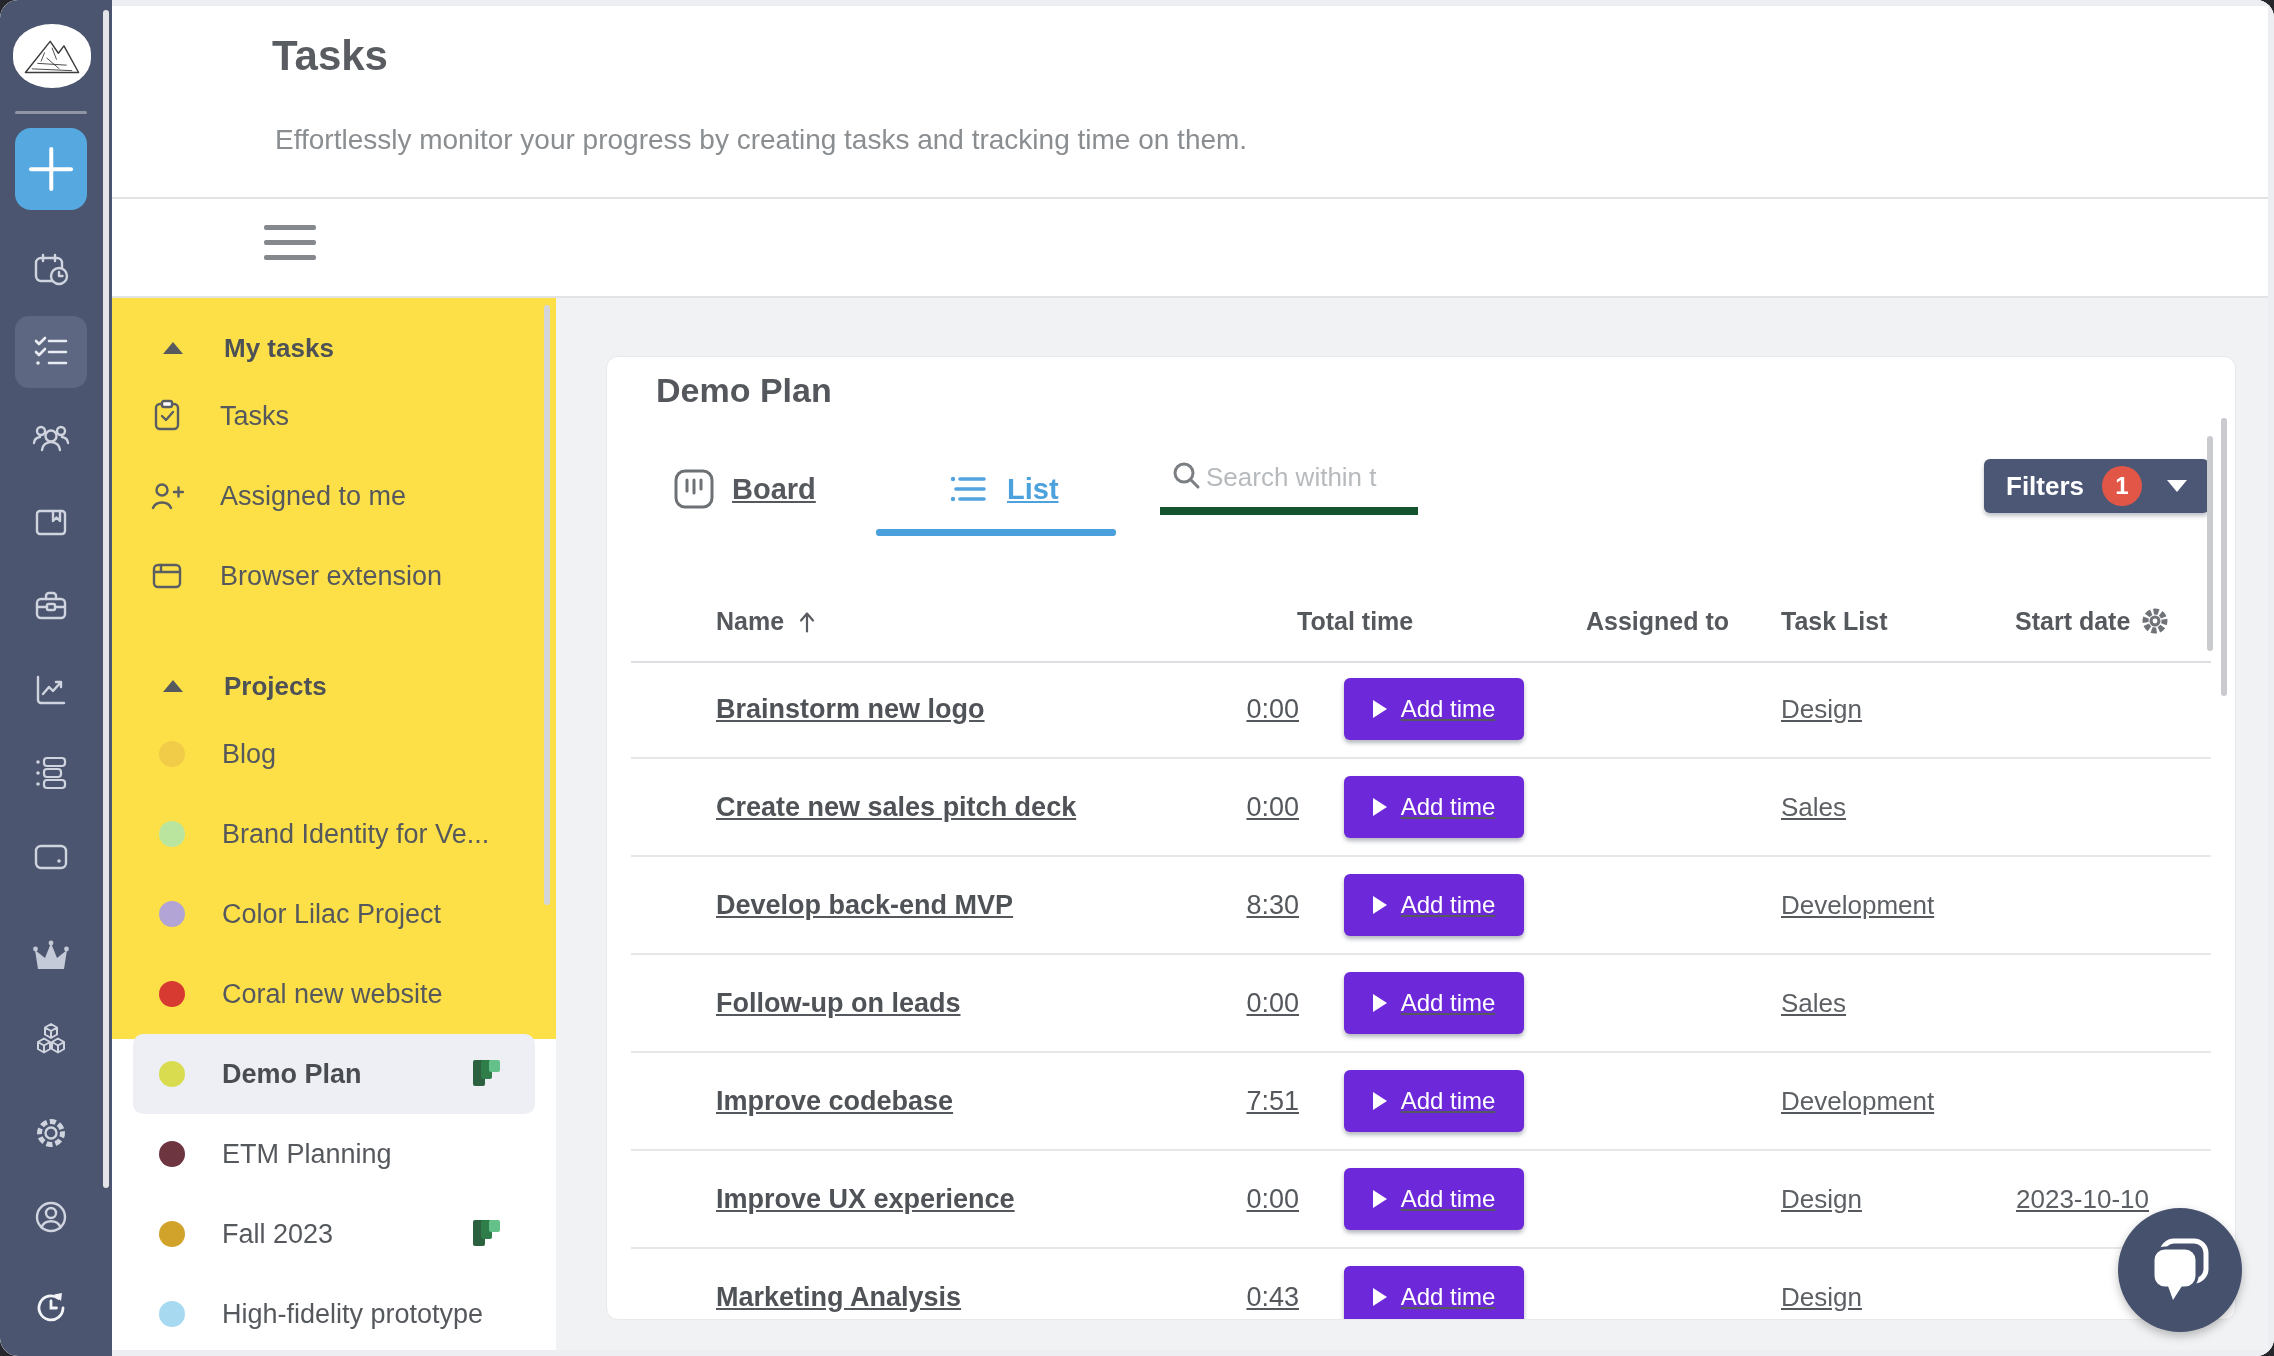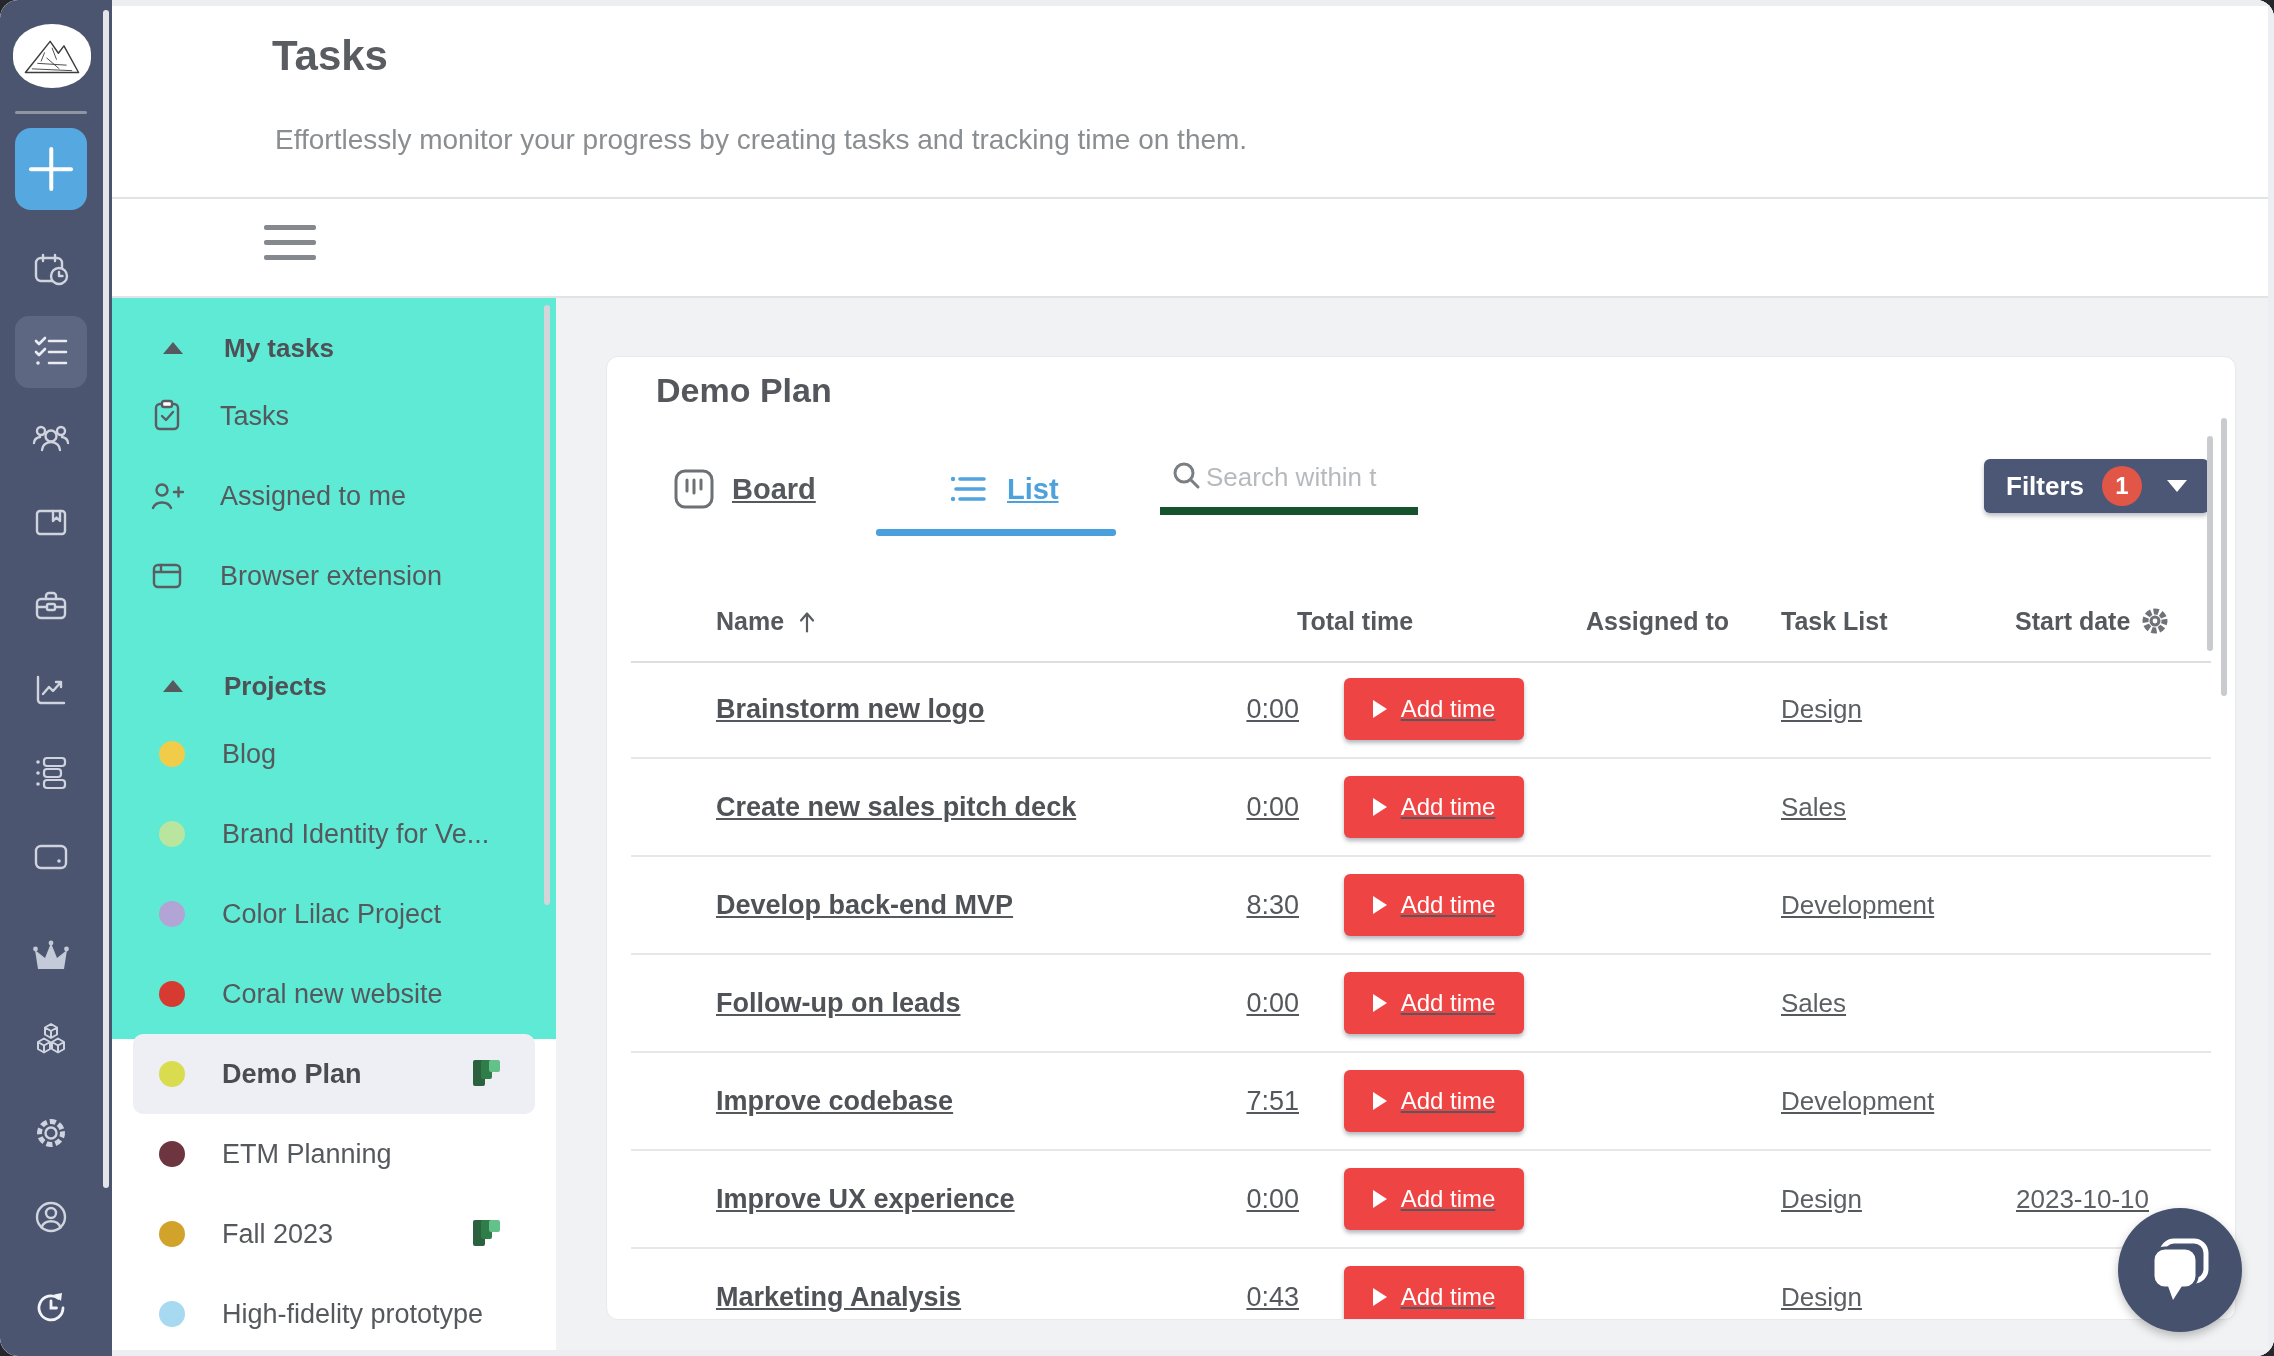--- a/index.html
+++ b/index.html
@@ -26,21 +26,21 @@
 
   
   .hdr{position:absolute;left:112px;top:0;width:2162px;height:197px;background:#fff;border-bottom:2px solid #e2e3e5;z-index:2;}
   .hdr .title{position:absolute;left:160px;top:32px;font-size:42px;font-weight:700;color:#595c60;}
   .hdr .subtitle{position:absolute;left:163px;top:124px;font-size:28px;color:#8b8e91;white-space:nowrap;}
   .toolbar{position:absolute;left:112px;top:199px;width:2162px;height:97px;background:#fff;border-bottom:2px solid #e2e3e5;z-index:2;}
   .hamburger{position:absolute;left:152px;top:26px;width:52px;height:42px;background:none;border:none;cursor:pointer;padding:0;}
   .hamburger span{display:block;width:52px;height:4.5px;background:#85888c;border-radius:2px;margin:0 0 10.5px 0;}
 
   
-  .sidebar{position:absolute;left:112px;top:298px;width:444px;height:741px;background:#5eead4;z-index:1;}
+  .sidebar{position:absolute;left:112px;top:298px;width:444px;height:741px;background:#fde047;z-index:1;}
   .sidebar-inner{padding-top:22px;}
   .section-head{height:56px;display:flex;align-items:center;padding-left:51px;cursor:pointer;}
   .tri-up{width:0;height:0;border-left:10px solid transparent;border-right:10px solid transparent;border-bottom:12px solid #56595d;}
   .section-label{margin-left:41px;font-size:26px;font-weight:700;color:#4e5155;}
   .side-item{height:80px;display:flex;align-items:center;padding-left:38px;cursor:pointer;}
   .side-item .lbl{margin-left:36px;font-size:27px;color:#55585c;white-space:nowrap;}
   .projects-head{margin-top:42px;}
   .project-item{height:80px;margin:0 21px;display:flex;align-items:center;padding-left:26px;border-radius:10px;position:relative;cursor:pointer;}
   .project-item.selected{background:#edeff4;}
   .project-item.selected .plabel{font-weight:700;color:#494c50;}
@@ -83,21 +83,21 @@
   .h-gear{position:absolute;left:1508px;top:50%;transform:translateY(-50%);cursor:pointer;display:flex;}
   .sort-arrow{margin-left:12px;display:flex;}
   .table-body{position:absolute;left:0;right:0;top:304px;bottom:0;overflow:hidden;}
   .task-row{margin:0 24px;height:96px;display:grid;
         grid-template-columns:450px 218px 225px 222px 205px 198px 1fr;
         align-items:center;border-bottom:2px solid #e6e7e9;text-decoration:underline;}
   .cell{font-size:26px;color:#5c5f63;white-space:nowrap;}
   .c-name{padding-left:85px;font-size:27px;font-weight:600;color:#4f5256;}
   .c-time{text-align:right;font-size:27px;color:#54575b;}
   .c-btn{display:flex;}
-  .add-time{margin-left:45px;width:180px;height:62px;background:#ef4444;border:none;border-radius:6px;color:#fff;
+  .add-time{margin-left:45px;width:180px;height:62px;background:#6d28d9;border:none;border-radius:6px;color:#fff;
         font-family:"Liberation Sans",sans-serif;font-size:24px;display:flex;align-items:center;justify-content:center;gap:14px;
         cursor:pointer;box-shadow:0 3px 4px rgba(40,48,70,.35);}
   .play{width:0;height:0;border-left:14px solid #fff;border-top:9px solid transparent;border-bottom:9px solid transparent;}
   .c-list{padding-left:35px;}
   .c-date{text-align:right;}
   .card-scroll-inner{position:absolute;left:1600px;top:79px;width:6px;height:215px;background:#c9cbcf;border-radius:3px;}
   .card-scroll-outer{position:absolute;left:1614px;top:61px;width:6px;height:278px;background:#c9cbcf;border-radius:3px;}
 
   
   .chat-btn{position:absolute;left:2118px;top:1208px;width:124px;height:124px;border-radius:50%;background:#46516e;border:none;

